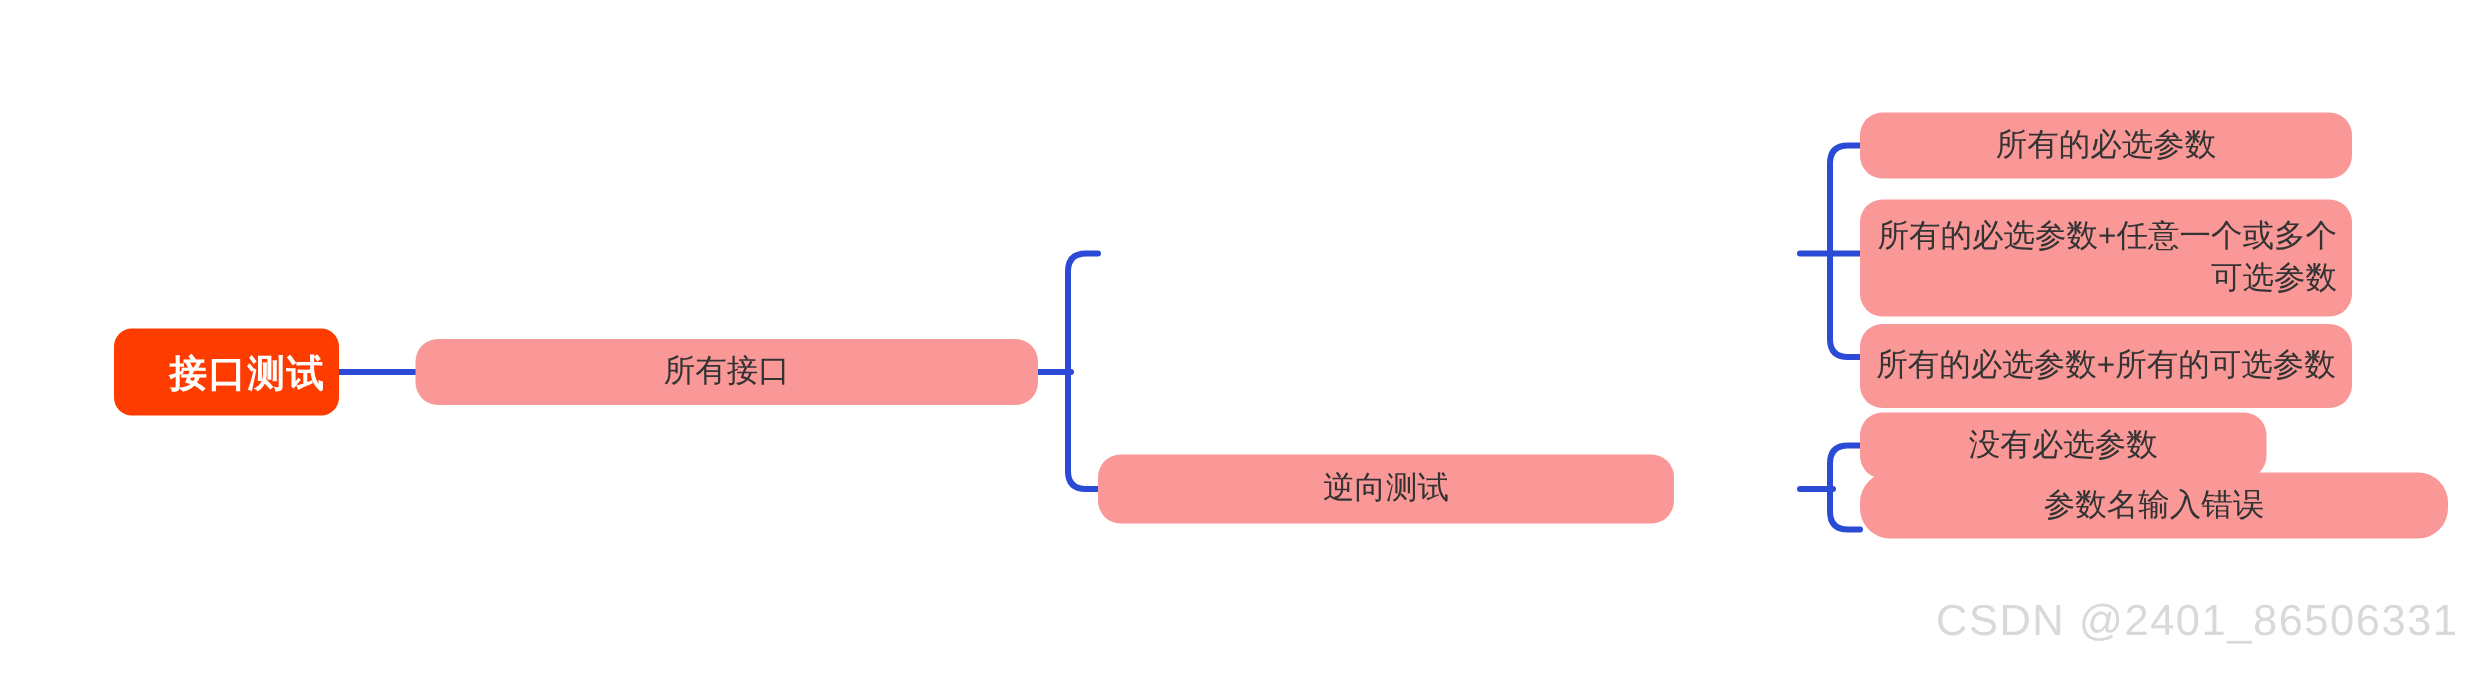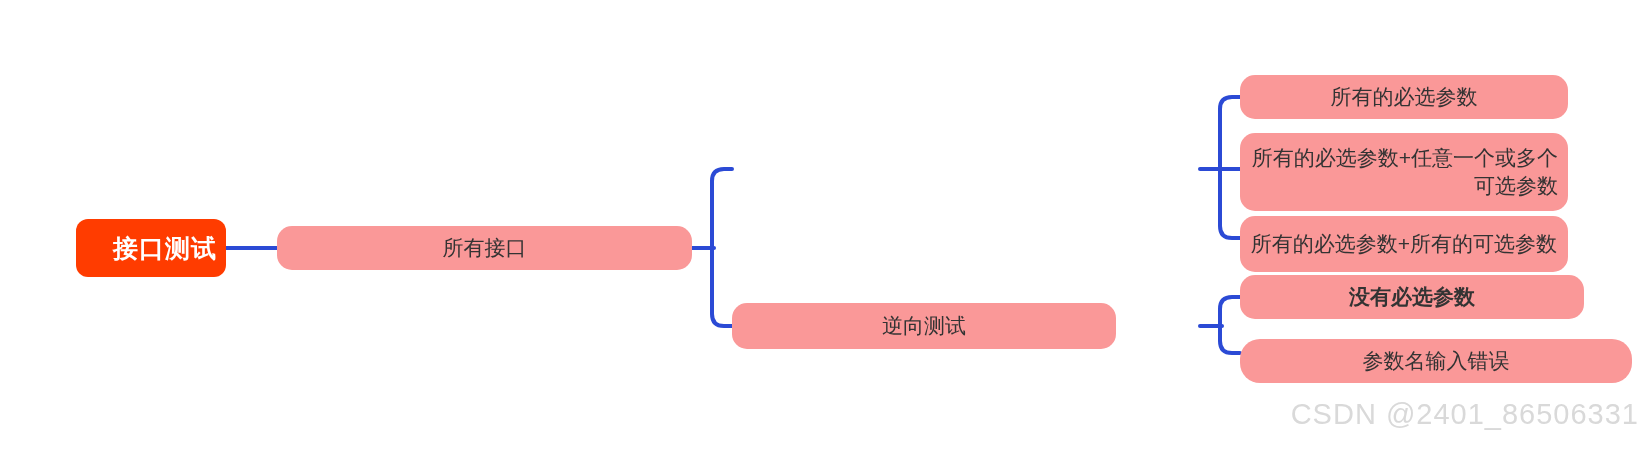--- a/index.html
+++ b/index.html
@@ -87,19 +87,19 @@
 
 
   <div class="node branch" style="left:732px; top:303px; width:384px; height:46px;">逆向测试</div>
 
   <div class="node branch" style="left:1240px; top:75px; width:328px; height:44px;">所有的必选参数</div>
 
   <div class="node branch" style="left:1240px; top:133px; width:328px; height:78px;text-align:right;">所有的必选参数+任意一个或多个可选参数</div>
 
   <div class="node branch" style="left:1240px; top:216px; width:328px; height:56px;">所有的必选参数+所有的可选参数</div>
 
-  <div class="node branch" style="left:1240px; top:275px; width:344px; height:44px;font-weight:bold;">没有必选参数</div>
+  <div class="node branch" style="left:1240px; top:275px; width:271px; height:44px;">没有必选参数</div>
 
-  <div class="node branch" style="left:1240px; top:339px; width:392px; height:44px;border-radius:20px;">参数名输入错误</div>
+  <div class="node branch" style="left:1240px; top:315px; width:392px; height:44px;border-radius:20px;">参数名输入错误</div>
 
   <div class="watermark">CSDN @2401_86506331</div>
 
 </div>
 
 </body></html>

